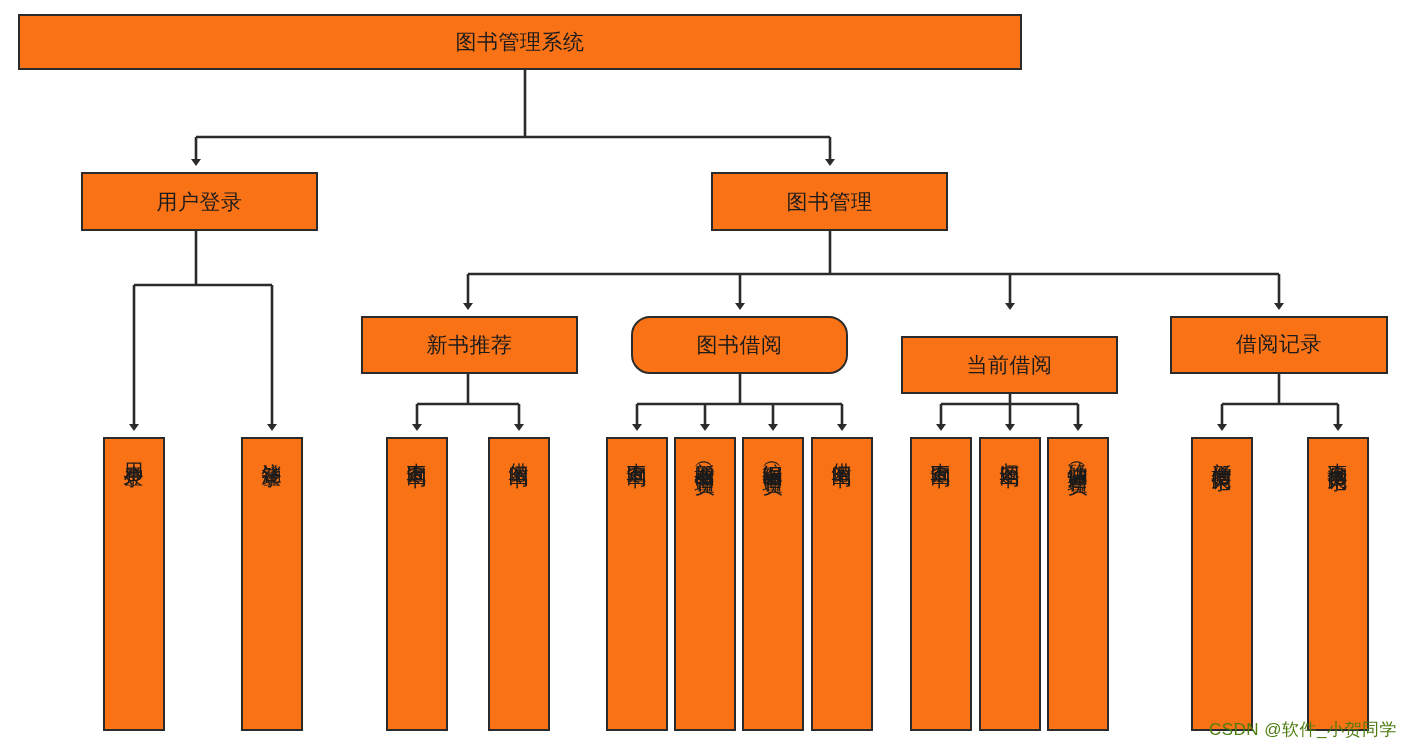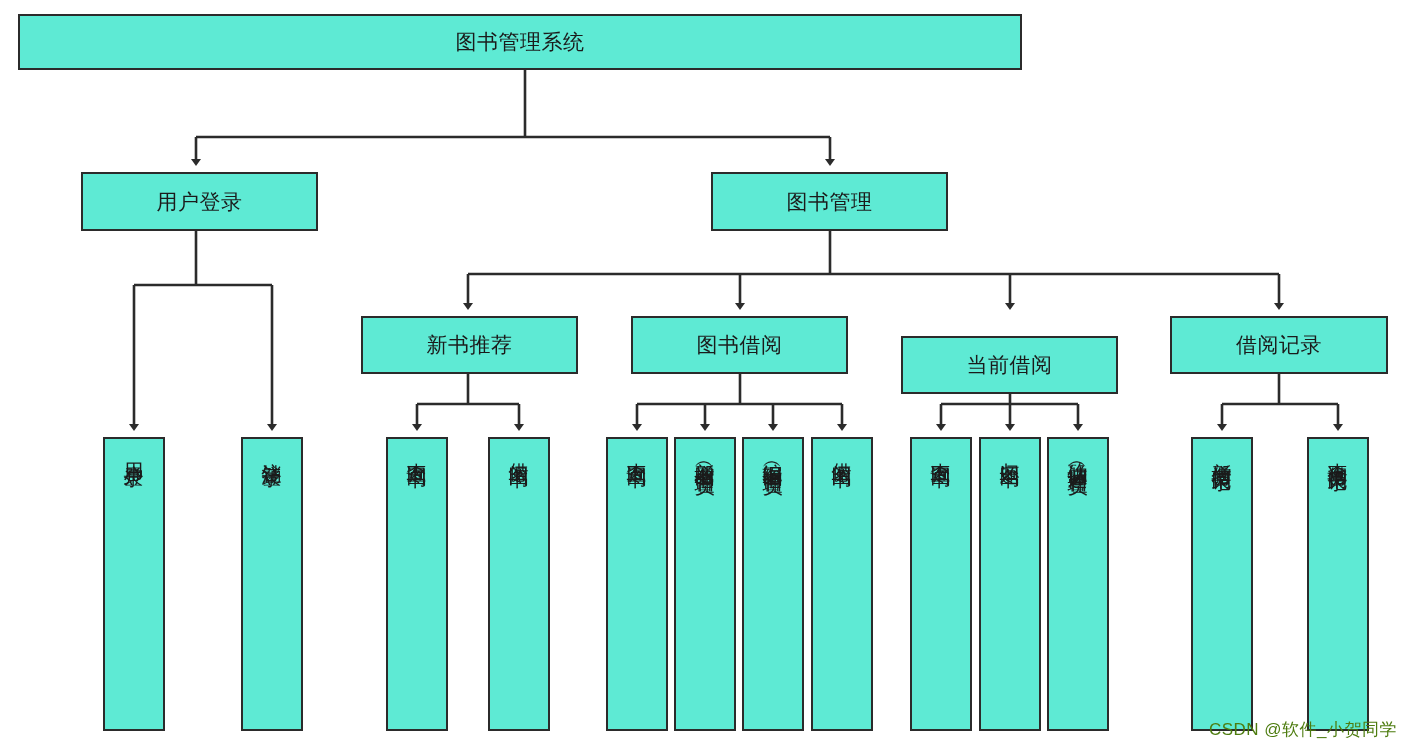--- a/index.html
+++ b/index.html
@@ -22,21 +22,21 @@
     left: 0;
     top: 0;
     width: 1405px;
     height: 747px;
     pointer-events: none;
   }
   .node {
     position: absolute;
     box-sizing: border-box;
     border: 2px solid #2b2b2b;
-    background: #5eead4;
+    background: #f97316;
     display: flex;
     align-items: center;
     justify-content: center;
     color: #1b1b1b;
   }
   .node .lbl {
     display: block;
     text-align: center;
     line-height: 1.12;
     letter-spacing: 0.5px;
@@ -134,27 +134,27 @@
   <div class="node h-node" style="left:81px; top:172px; width:237px; height:59px;">
     <span class="lbl">用户登录</span>
   </div>
   <div class="node h-node" style="left:711px; top:172px; width:237px; height:59px;">
     <span class="lbl">图书管理</span>
   </div>
 
   <div class="node h-node" style="left:361px; top:316px; width:217px; height:58px;">
     <span class="lbl">新书推荐</span>
   </div>
-  <div class="node h-node" style="left:631px; top:316px; width:217px; height:58px;">
+  <div class="node h-node" style="left:631px; top:316px; width:217px; height:58px;border-radius:19px;">
     <span class="lbl">图书借阅</span>
   </div>
   <div class="node h-node" style="left:901px; top:316px; width:217px; height:58px;margin-top:20px;">
     <span class="lbl">当前借阅</span>
   </div>
-  <div class="node h-node" style="left:1170px; top:316px; width:218px; height:58px;">
+  <div class="node h-node" style="left:1170px; top:316px; width:218px; height:58px;font-family:Liberation Serif, serif;">
     <span class="lbl">借阅记录</span>
   </div>
 
   <div class="node v-node" style="left:103px; top:437px; width:62px; height:294px;">
     <span class="lbl">用户登录</span>
   </div>
   <div class="node v-node" style="left:241px; top:437px; width:62px; height:294px;">
     <span class="lbl">注销登录</span>
   </div>
 

